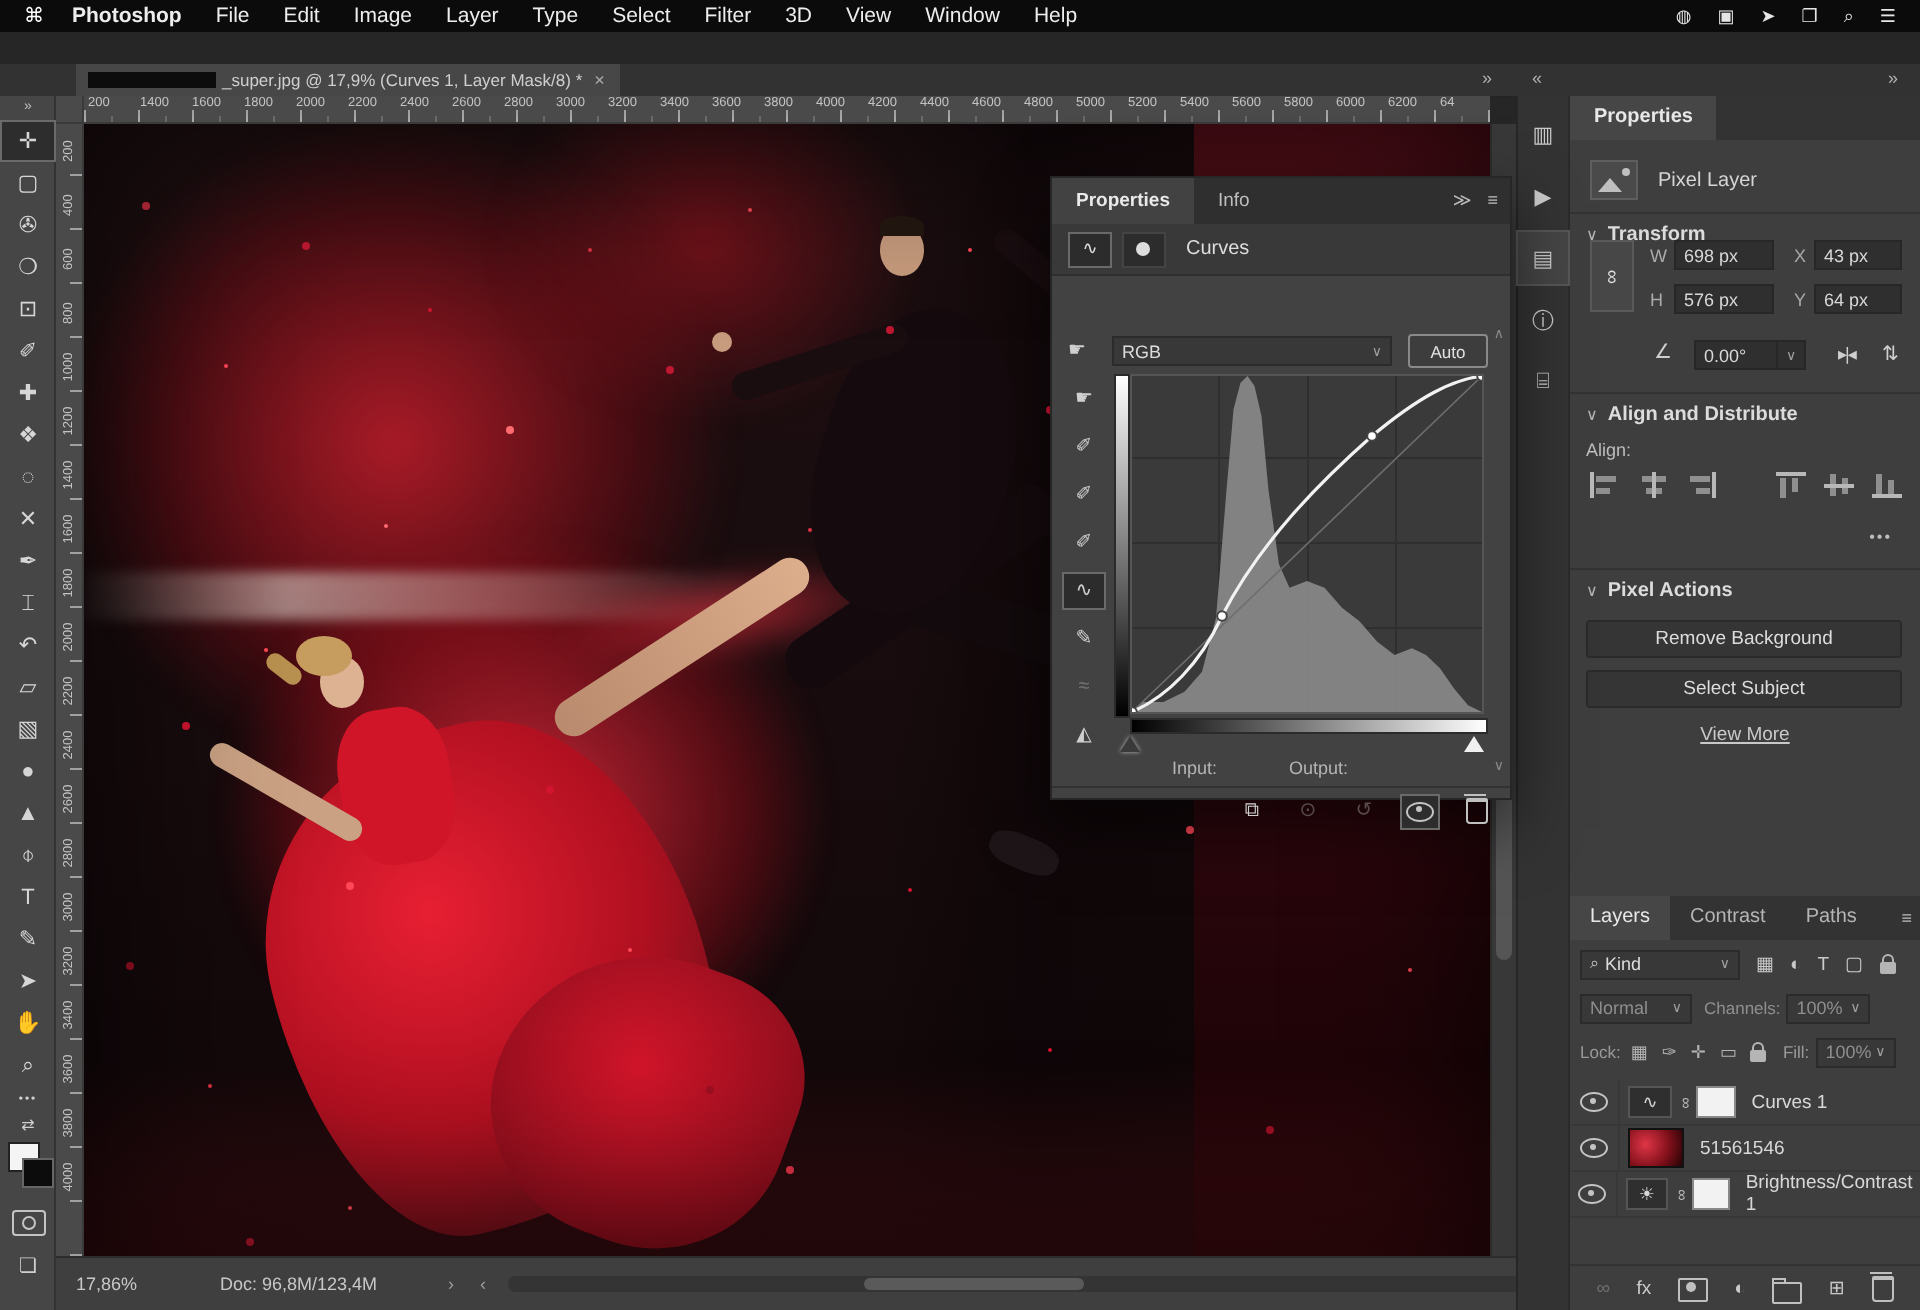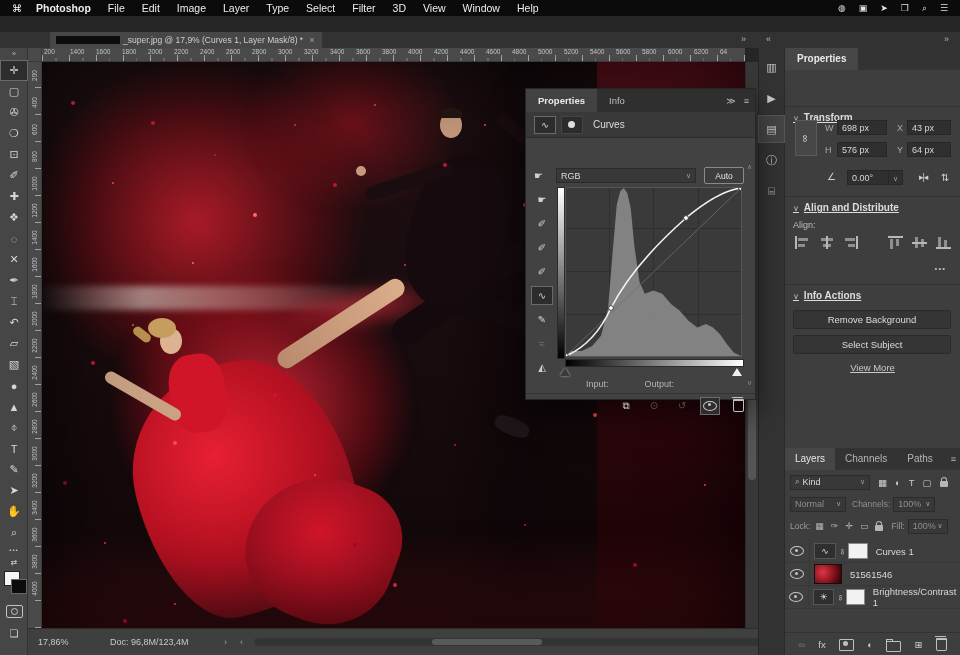--- a/index.html
+++ b/index.html
@@ -16,21 +16,21 @@
   #menu-status{margin-left:auto;display:flex;gap:13px;margin-right:12px;font-size:9px;color:#e5e5e5;}
   
   #titlebar{left:0;top:16px;width:960px;height:15px;background:#3c3c3c;border-bottom:1px solid #2a2a2a;}
   .tl{position:absolute;top:4px;width:8px;height:8px;border-radius:50%;}
   #titlebar .t-red{left:24px;background:#ff5f57;}
   #titlebar .t-yel{left:38px;background:#febc2e;}
   #titlebar .t-grn{left:52px;background:#28c840;}
   #titlebar .title{position:absolute;left:0;right:0;top:2px;text-align:center;font-size:9.5px;color:#9f9f9f;}
   
   #tabbar{left:0;top:32px;width:960px;height:16px;background:#323232;border-bottom:1px solid #242424;}
-  #doctab{position:absolute;left:38px;top:0;width:272px;height:16px;background:#474747;display:flex;align-items:center;font-size:8.5px;color:#cfcfcf;padding:0 6px;box-sizing:border-box;margin-left:12px;}
+  #doctab{position:absolute;left:38px;top:0;width:272px;height:16px;background:#474747;display:flex;align-items:center;font-size:8.5px;color:#cfcfcf;padding:0 6px;box-sizing:border-box;}
   #doctab .redact{display:inline-block;width:64px;height:8px;background:#0c0c0c;margin-right:3px;}
   #doctab .close{margin-left:6px;color:#aaa;font-size:9px;}
   .chev{color:#b5b5b5;font-size:9px;}
   #tab-overflow{position:absolute;left:741px;top:2px;}
   #dock-collapse{position:absolute;left:766px;top:2px;letter-spacing:-1px;}
   #dock-expand{position:absolute;left:944px;top:2px;letter-spacing:-1px;}
   
   #toolbar{left:0;top:48px;width:28px;height:607px;background:#464646;border-right:1px solid #333;box-sizing:border-box;}
   #toolbar .tb-collapse{display:block;text-align:center;font-size:7px;color:#bbb;height:12px;line-height:12px;letter-spacing:-1px;}
   .tool{width:28px;height:21px;display:flex;align-items:center;justify-content:center;font-size:11px;color:#d6d6d6;box-sizing:border-box;}
@@ -172,21 +172,21 @@
   #rightpanel{left:785px;top:48px;width:175px;height:607px;background:#3e3e3e;box-sizing:border-box;font-size:9.5px;}
   #props-tabrow{position:absolute;left:0;top:0;width:175px;height:22px;background:#333;}
   #props-tab{position:absolute;left:0;top:0;height:22px;line-height:22px;padding:0 12px;background:#464646;color:#e8e8e8;font-weight:bold;font-size:10px;}
   .prow{position:absolute;left:0;width:175px;}
   #pixel-row{top:30px;height:24px;display:flex;align-items:center;}
   #pixel-icon{width:24px;height:20px;background:#4a4a4a;border:1px solid #5e5e5e;margin-left:10px;position:relative;box-sizing:border-box;}
   #pixel-icon::after{content:"";position:absolute;left:3px;bottom:3px;width:0;height:0;border-left:6px solid transparent;border-right:6px solid transparent;border-bottom:7px solid #bfbfbf;}
   #pixel-icon::before{content:"";position:absolute;right:3px;top:3px;width:4px;height:4px;border-radius:50%;background:#bfbfbf;}
   #pixel-row .lbl{margin-left:10px;color:#d5d5d5;font-size:10px;}
   .divider{position:absolute;left:0;width:175px;height:1px;background:#333;}
-  .sec-hdr{position:absolute;left:8px;color:#dcdcdc;font-weight:bold;font-size:10px;text-decoration:underline;}
+  .sec-hdr{position:absolute;left:8px;color:#dcdcdc;font-weight:bold;font-size:10px;}
   .sec-chev{color:#b5b5b5;font-weight:normal;font-size:8px;margin-right:5px;}
   #link-box{position:absolute;left:10px;top:72px;width:22px;height:36px;background:#474747;border:1px solid #5a5a5a;display:flex;align-items:center;justify-content:center;color:#ddd;font-size:10px;box-sizing:border-box;}
   .fld-lbl{position:absolute;color:#aaa;font-size:9px;}
   .fld{position:absolute;height:15px;background:#2f2f2f;border:1px solid #272727;color:#d8d8d8;font-size:9px;line-height:15px;padding-left:4px;box-sizing:border-box;}
   #angle-row{position:absolute;left:0;top:122px;width:175px;height:16px;}
   #angle-icon{position:absolute;left:42px;top:1px;color:#cfcfcf;font-size:10px;}
   #angle-fld{left:62px;top:0;width:42px;}
   #angle-dd{position:absolute;left:104px;top:0;width:14px;height:15px;background:#2f2f2f;border:1px solid #272727;border-left:none;color:#9f9f9f;font-size:7px;text-align:center;line-height:15px;box-sizing:border-box;}
   #flip-h{position:absolute;left:134px;top:2px;color:#cfcfcf;font-size:9px;letter-spacing:-1px;}
   #flip-v{position:absolute;left:156px;top:2px;color:#cfcfcf;font-size:10px;}
@@ -486,20 +486,24 @@
       <div class="dock-icon">▶</div>
       <div class="dock-icon selected">▤</div>
       <div class="dock-icon">ⓘ</div>
       <div class="dock-icon">⌸</div>
     </div>
 
   <div id="rightpanel" class="abs">
     <div id="props-tabrow">
       <span id="props-tab">Properties</span>
     </div>
+    <div id="pixel-row" class="prow">
+      <span id="pixel-icon"></span>
+      <span class="lbl">Pixel Layer</span>
+    </div>
     <div class="divider" style="top:58px;"></div>
     <div class="sec-hdr" style="top:64px;"><span class="sec-chev">∨</span><span>Transform</span></div>
     <div id="link-box">
         <span class="rot90">∞</span>
       </div>
     <span class="fld-lbl" style="left:40px;top:75px;">W</span>
     <div class="fld" style="left:52px;top:72px;width:50px;">698 px</div>
     <span class="fld-lbl" style="left:112px;top:75px;">X</span>
     <div class="fld" style="left:122px;top:72px;width:44px;">43 px</div>
     <span class="fld-lbl" style="left:40px;top:97px;">H</span>
@@ -520,29 +524,29 @@
       <div class="al al-left"></div>
       <div class="al al-hcent"></div>
       <div class="al al-right"></div>
       <div class="gap"></div>
       <div class="al al-top"></div>
       <div class="al al-vcent"></div>
       <div class="al al-bottom"></div>
     </div>
     <span id="align-more">•••</span>
     <div class="divider" style="top:236px;"></div>
-    <div class="sec-hdr" style="top:242px;"><span class="sec-chev">∨</span><span>Info Actions</span></div>
+    <div class="sec-hdr" style="top:242px;"><span class="sec-chev">∨</span><span>Pixel Actions</span></div>
     <div class="qa-btn" style="top:287px;">Select Subject</div>
     <div class="qa-btn" style="top:262px;">Remove Background</div>
     <a id="viewmore">View More</a>
 
     <div id="layers">
       <div id="layers-tabs">
         <span class="ltab active">Layers</span>
-        <span class="ltab">Channels</span>
+        <span class="ltab">Contrast</span>
         <span class="ltab">Paths</span>
         <span id="layers-menu">≡</span>
       </div>
       <div id="filter-row">
         <span id="kind-dd" class="dropdown">
           <span class="search">⌕</span>
           <span>Kind</span>
           <span class="dd-chev">∨</span>
         </span>
         <div id="filter-icons">

